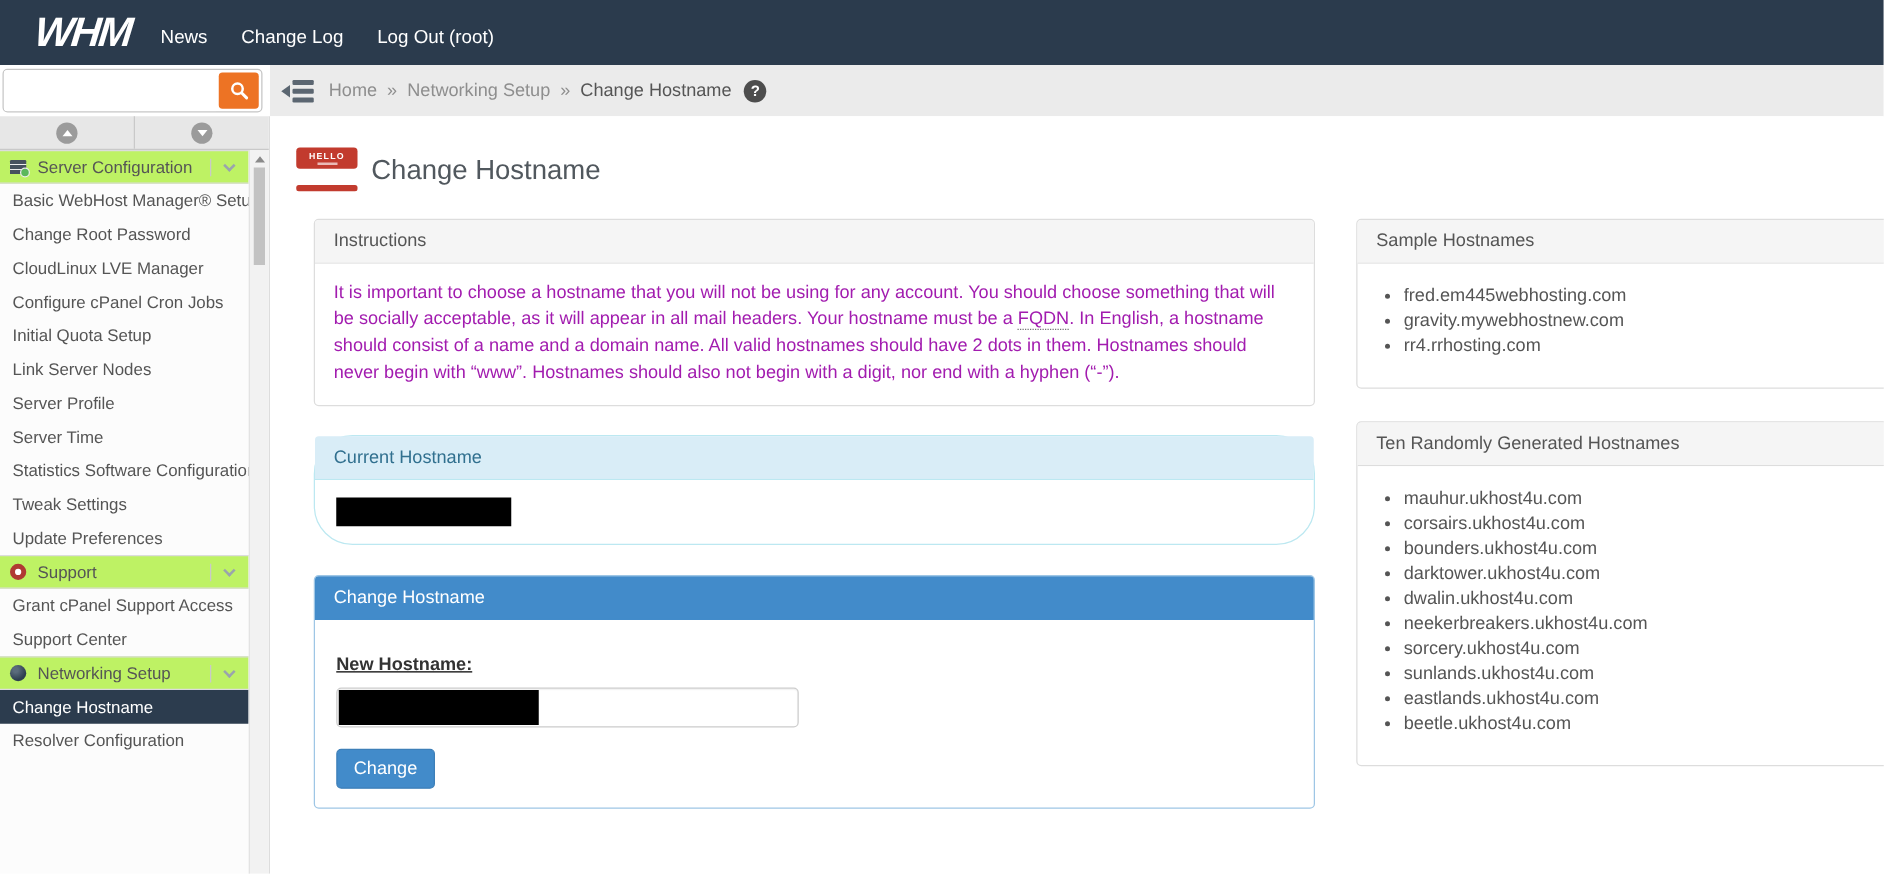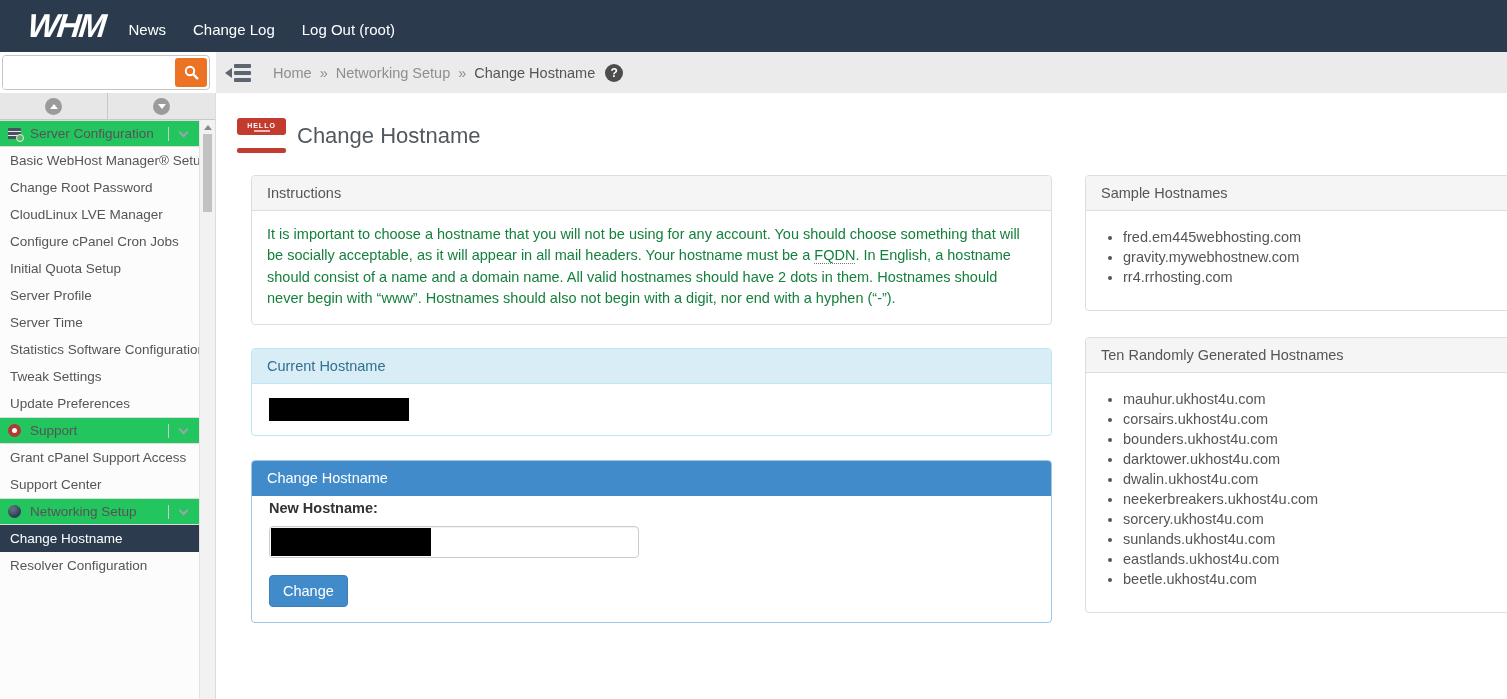--- a/index.html
+++ b/index.html
@@ -11,21 +11,21 @@
   .logo { margin-left:28px; color:#fff; font-size:33px; font-weight:bold; font-style:italic; letter-spacing:-2px; transform:skewX(-6deg); }
   .nav-links { display:flex; gap:27px; margin-left:24px; margin-top:6px; }
   .nav-link { color:#fff; font-size:15px; text-decoration:none; cursor:pointer; }
 
   
   .subbar { position:absolute; left:0; top:52px; width:1507px; height:41px; display:flex; }
   .search-zone { width:216px; height:41px; background:#fff; display:flex; align-items:center; padding:0 6px 0 2px; }
   .search-box { display:flex; width:100%; height:35px; border:1px solid #c5c5c5; border-radius:4px; background:#fff; overflow:hidden; }
   .search-box input { flex:1; border:none; outline:none; padding:0 8px; font-size:14px; min-width:0; }
   .search-btn { width:32px; margin:2px; border:none; border-radius:3px; background:#ed7324; display:flex; align-items:center; justify-content:center; cursor:pointer; }
-  .crumb-zone { flex:1; background:#ebebeb; display:flex; align-items:center; padding-left:9px; gap:22px; }
+  .crumb-zone { flex:1; background:#ebebeb; display:flex; align-items:center; padding-left:9px; gap:12px; }
   .collapse-icon { display:flex; align-items:center; gap:2px; cursor:pointer; }
   .ci-arrow { width:0; height:0; border-top:5px solid transparent; border-bottom:5px solid transparent; border-right:7px solid #5b6671; }
   .ci-bars { display:flex; flex-direction:column; gap:3px; }
   .ci-bars span { display:block; width:17px; height:4px; background:#5b6671; border-radius:1px; }
   .crumb { display:flex; align-items:center; gap:8px; font-size:14.5px; }
   .crumb-link { color:#8e8e8e; cursor:pointer; }
   .crumb-sep { color:#8e8e8e; }
   .crumb-current { color:#555; }
   .help-icon { width:18px; height:18px; border-radius:50%; background:#4d4d4d; color:#fff; font-size:12px; font-weight:bold; display:flex; align-items:center; justify-content:center; margin-left:2px; cursor:pointer; }
 
@@ -34,21 +34,21 @@
   .sb-scrollbtns { height:27px; display:flex; background:#e7e7e7; border-bottom:1px solid #c9c9c9; }
   .sb-half { flex:1; display:flex; align-items:center; justify-content:center; cursor:pointer; }
   .sb-half:first-child { border-right:1px solid #c9c9c9; }
   .circle-btn { width:17px; height:17px; border-radius:50%; background:#9b9b9b; display:flex; align-items:center; justify-content:center; }
   .tri-up { width:0; height:0; border-left:4px solid transparent; border-right:4px solid transparent; border-bottom:5px solid #fff; }
   .tri-down { width:0; height:0; border-left:4px solid transparent; border-right:4px solid transparent; border-top:5px solid #fff; }
   .sb-body { position:absolute; left:0; top:27px; right:16px; bottom:0; overflow:hidden; }
   .sb-scrollbar { position:absolute; top:27px; right:0; width:16px; bottom:0; background:#f2f2f2; border-left:1px solid #e3e3e3; }
   .sb-up-tri { width:0; height:0; border-left:4px solid transparent; border-right:4px solid transparent; border-bottom:5px solid #8a8a8a; margin:5px auto 2px; }
   .sb-thumb { position:absolute; top:14px; left:3px; width:9px; height:78px; background:#c2c2c2; }
-  .sb-section { height:27px; display:flex; align-items:center; background:#22c55e; border-top:1px solid #dcdcdc; border-bottom:1px solid #dcdcdc; padding:0 8px; gap:9px; font-size:13.5px; color:#555; cursor:pointer; }
+  .sb-section { height:27px; display:flex; align-items:center; background:#bef264; border-top:1px solid #dcdcdc; border-bottom:1px solid #dcdcdc; padding:0 8px; gap:9px; font-size:13.5px; color:#555; cursor:pointer; }
   .sb-sec-label { flex:1; white-space:nowrap; overflow:hidden; }
   .sb-sec-div { width:1px; height:14px; background:#c9c9c9; }
   .sb-caret { width:7px; height:7px; border-right:2px solid #9aa4ad; border-bottom:2px solid #9aa4ad; transform:rotate(45deg); margin:-3px 4px 0 2px; }
   .sb-item { height:27px; line-height:27px; padding-left:10px; font-size:13.5px; color:#555; white-space:nowrap; overflow:hidden; cursor:pointer; }
   .sb-item.selected { background:#2c3c4e; color:#fff; }
 
   
   .server-icon { width:13px; height:12px; position:relative; flex:0 0 13px;
     background:linear-gradient(#47525e 0 3px,#ececec 3px 4px,#47525e 4px 7px,#ececec 7px 8px,#47525e 8px 11px,transparent 11px); border-radius:1px; }
   .server-icon::after { content:""; position:absolute; right:-3px; bottom:-2px; width:6px; height:6px; border-radius:50%; background:#5cb85c; border:1px solid #ececec; }
@@ -59,32 +59,32 @@
   .main { position:absolute; left:216px; top:93px; right:0; bottom:0; background:#fff; }
   .title-row { position:absolute; left:21px; top:25px; display:flex; align-items:center; gap:11px; }
   .badge { width:49px; height:35px; position:relative; }
   .badge-top { height:17px; background:#c23b2e; border-radius:3px; color:#fff; display:flex; flex-direction:column; align-items:center; justify-content:center; font-size:7px; font-weight:bold; letter-spacing:1px; line-height:7px; }
   .badge-top::after { content:""; width:16px; height:2px; background:rgba(255,255,255,.65); margin-top:1px; }
   .badge-bottom { position:absolute; bottom:0; left:0; right:0; height:5px; background:#c23b2e; border-radius:2px; }
   .page-title { font-size:22px; color:#51585e; font-weight:normal; }
 
   .panel { position:absolute; background:#fff; border:1px solid #ddd; border-radius:4px; }
   .panel-h { padding:9px 15px; font-size:14.5px; color:#555; background:#f5f5f5; border-bottom:1px solid #ddd; border-radius:3px 3px 0 0; }
-  .panel-info { border-color:#bce8f1; }
+  .panel-info { border-color:#bce8f1;border-radius:31px; }
   .panel-info .panel-h { background:#d9edf7; color:#31708f; border-bottom-color:#bce8f1; }
   .panel-primary { border-color:#9ec6e5; }
   .panel-primary .panel-h { background:#428bca; color:#fff; border-bottom-color:#428bca; }
 
-  .instructions-body { padding:13px 15px 15px; font-size:14.5px; line-height:1.47; color:#15803d; }
+  .instructions-body { padding:13px 15px 15px; font-size:14.5px; line-height:1.47; color:#a21caf; }
   .fqdn { border-bottom:1px dotted #777; cursor:help; }
 
   .current-body { height:51px; position:relative; }
   .redact-current { position:absolute; left:17px; top:14px; width:140px; height:23px; background:#000; }
 
-  .change-body { padding:4px 17px 15px; }
+  .change-body { padding:28px 17px 15px;text-decoration:underline; }
   .field-label { font-weight:bold; font-size:14.5px; color:#333; display:block; }
   .input-wrap { margin-top:10px; position:relative; width:370px; height:32px; }
   .input-wrap input { width:100%; height:100%; border:1px solid #ccc; border-radius:4px; padding:0 10px; font-size:14px; outline:none; box-shadow:inset 0 1px 1px rgba(0,0,0,.06); }
   .redact-input { position:absolute; left:2px; top:2px; width:160px; height:28px; background:#000; }
   .change-btn { margin-top:17px; background:#428bca; color:#fff; border:1px solid #3d7fb8; border-radius:4px; padding:7px 13px; font-size:14.5px; cursor:pointer; }
 
   .panel-list-body { padding-bottom:3px; }
   .panel-list-body ul { margin:16px 0 20px; padding:0 0 0 37px; }
   .panel-list-body li { font-size:14.5px; color:#555; line-height:20px; }
 
@@ -158,20 +158,21 @@
         <span class="server-icon"></span>
         <span class="sb-sec-label">Server Configuration</span>
         <span class="sb-sec-div"></span>
         <span class="sb-caret"></span>
       </div>
       <div class="sb-item">Basic WebHost Manager® Setup</div>
       <div class="sb-item">Change Root Password</div>
       <div class="sb-item">CloudLinux LVE Manager</div>
       <div class="sb-item">Configure cPanel Cron Jobs</div>
       <div class="sb-item">Initial Quota Setup</div>
+      <div class="sb-item">Link Server Nodes</div>
       <div class="sb-item">Server Profile</div>
       <div class="sb-item">Server Time</div>
       <div class="sb-item">Statistics Software Configuration</div>
       <div class="sb-item">Tweak Settings</div>
       <div class="sb-item">Update Preferences</div>
       <div class="sb-section">
         <span class="lifering-icon"></span>
         <span class="sb-sec-label">Support</span>
         <span class="sb-sec-div"></span>
         <span class="sb-caret"></span>

